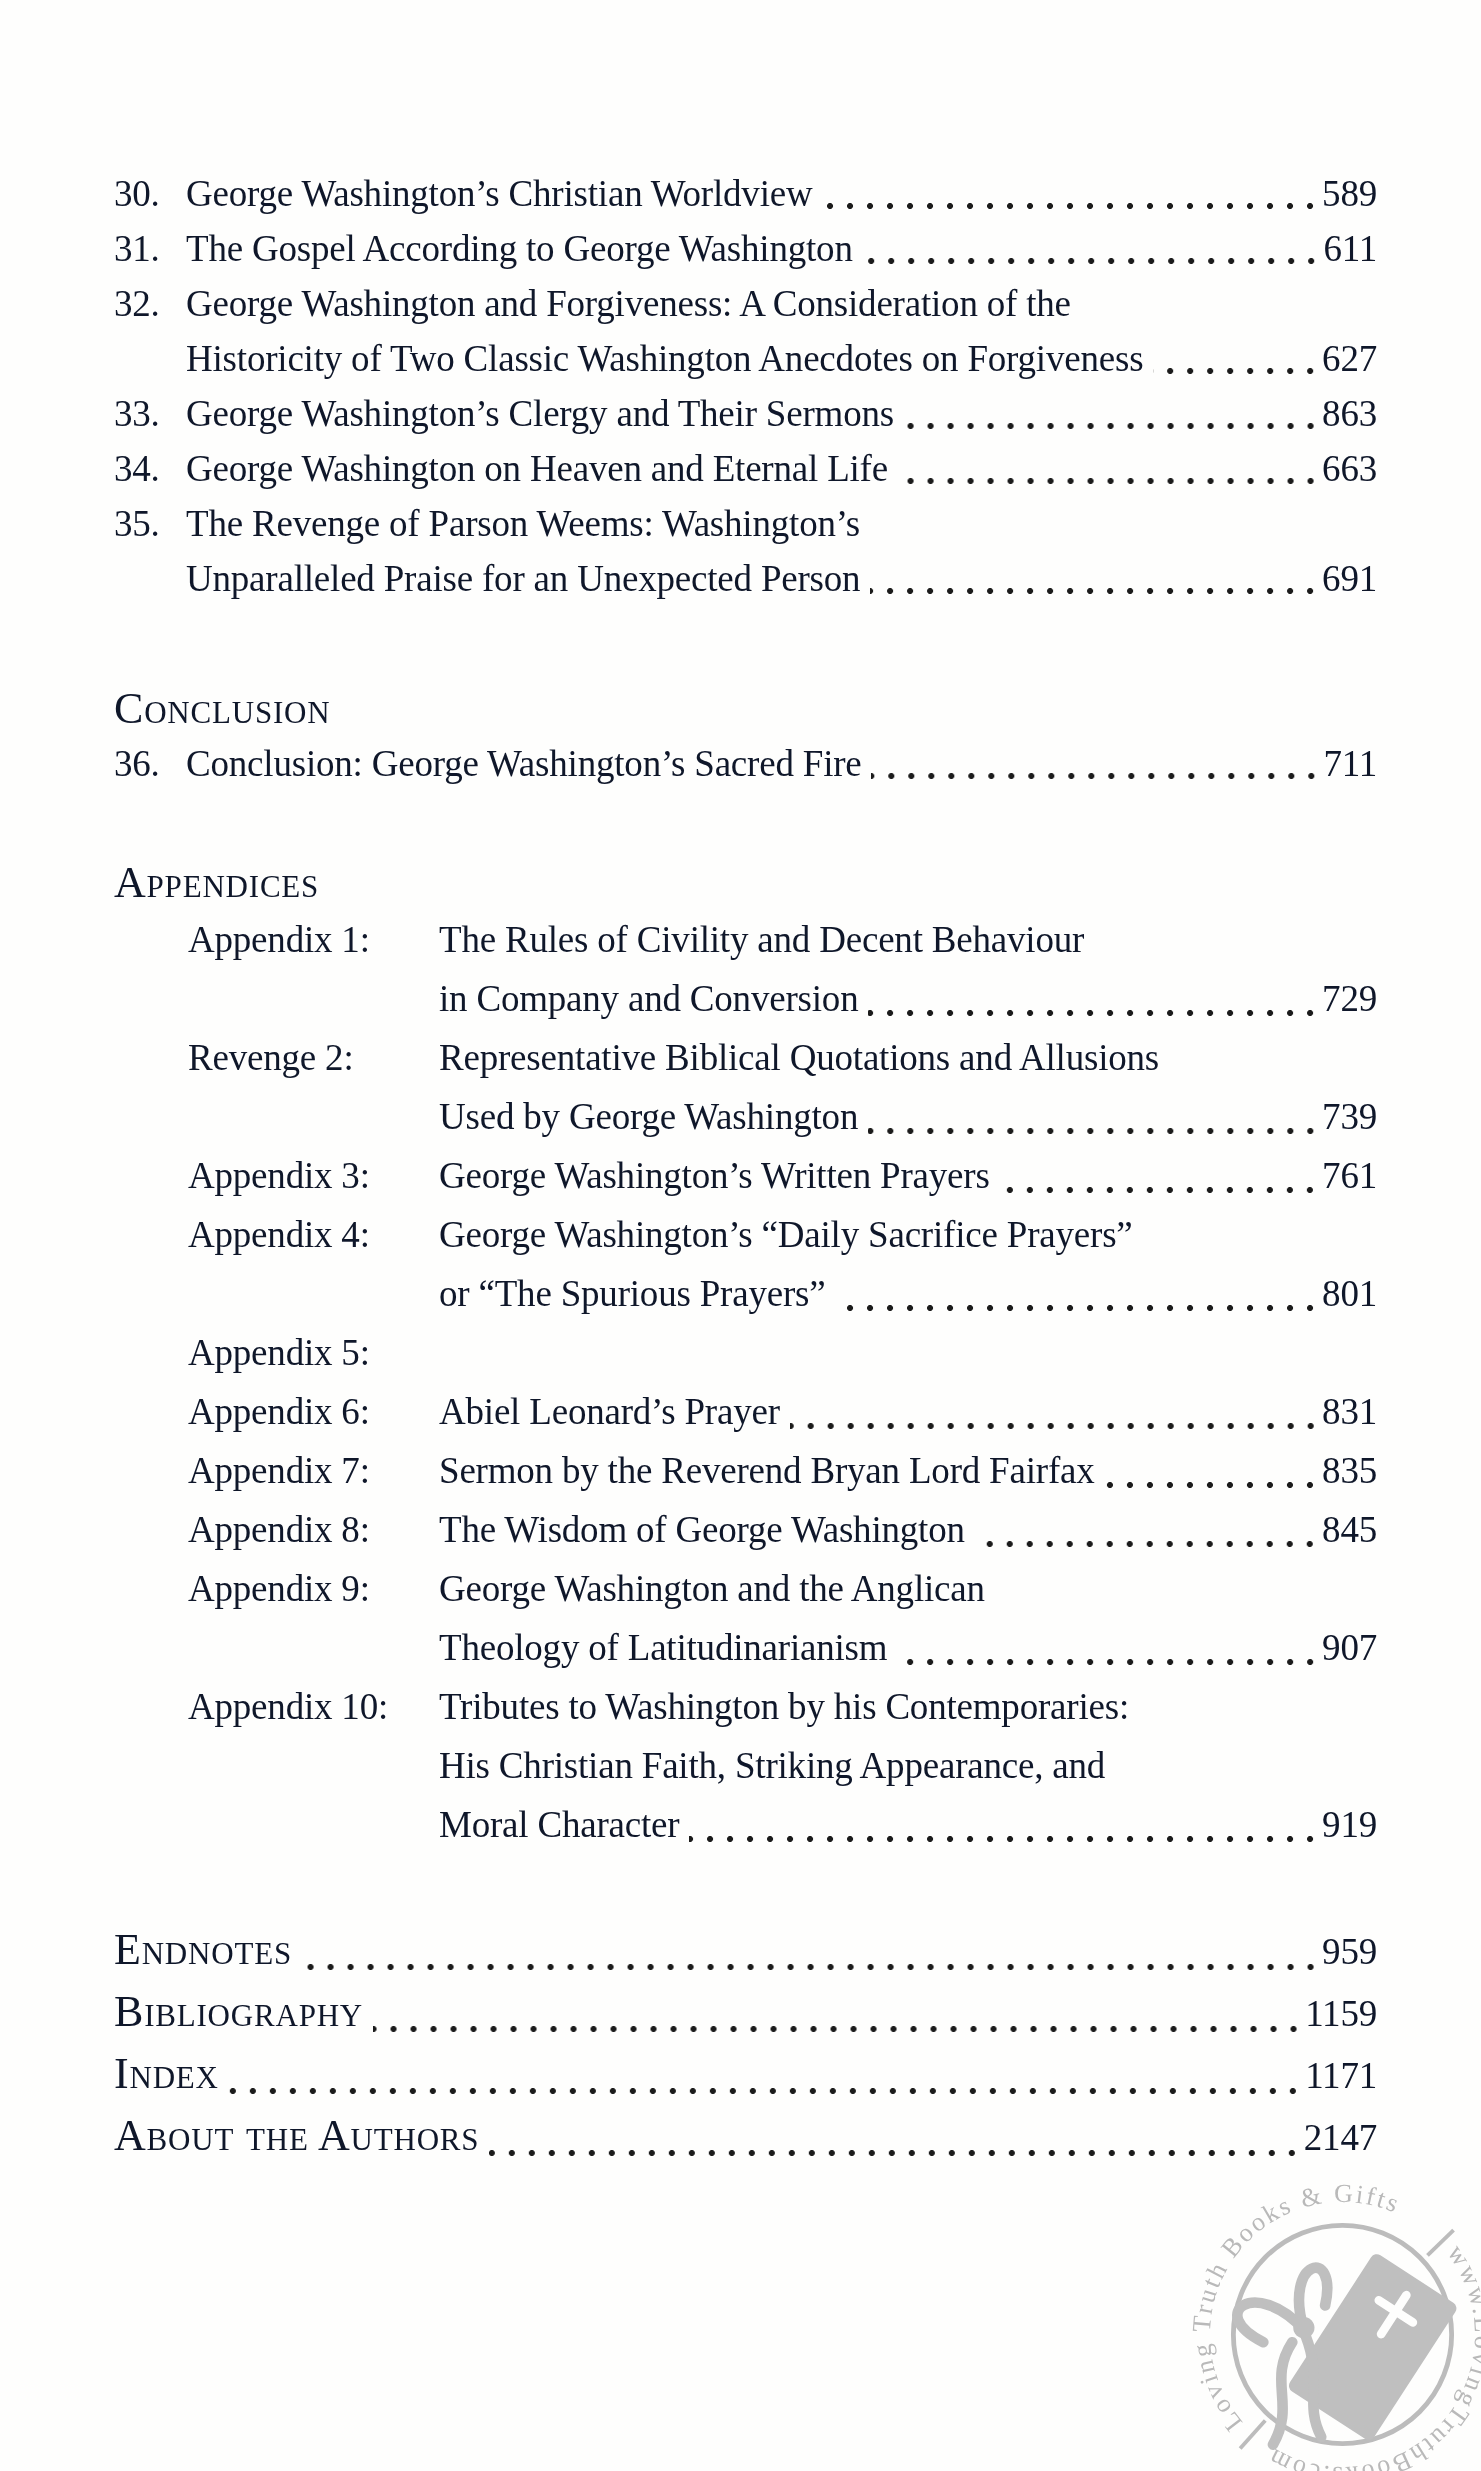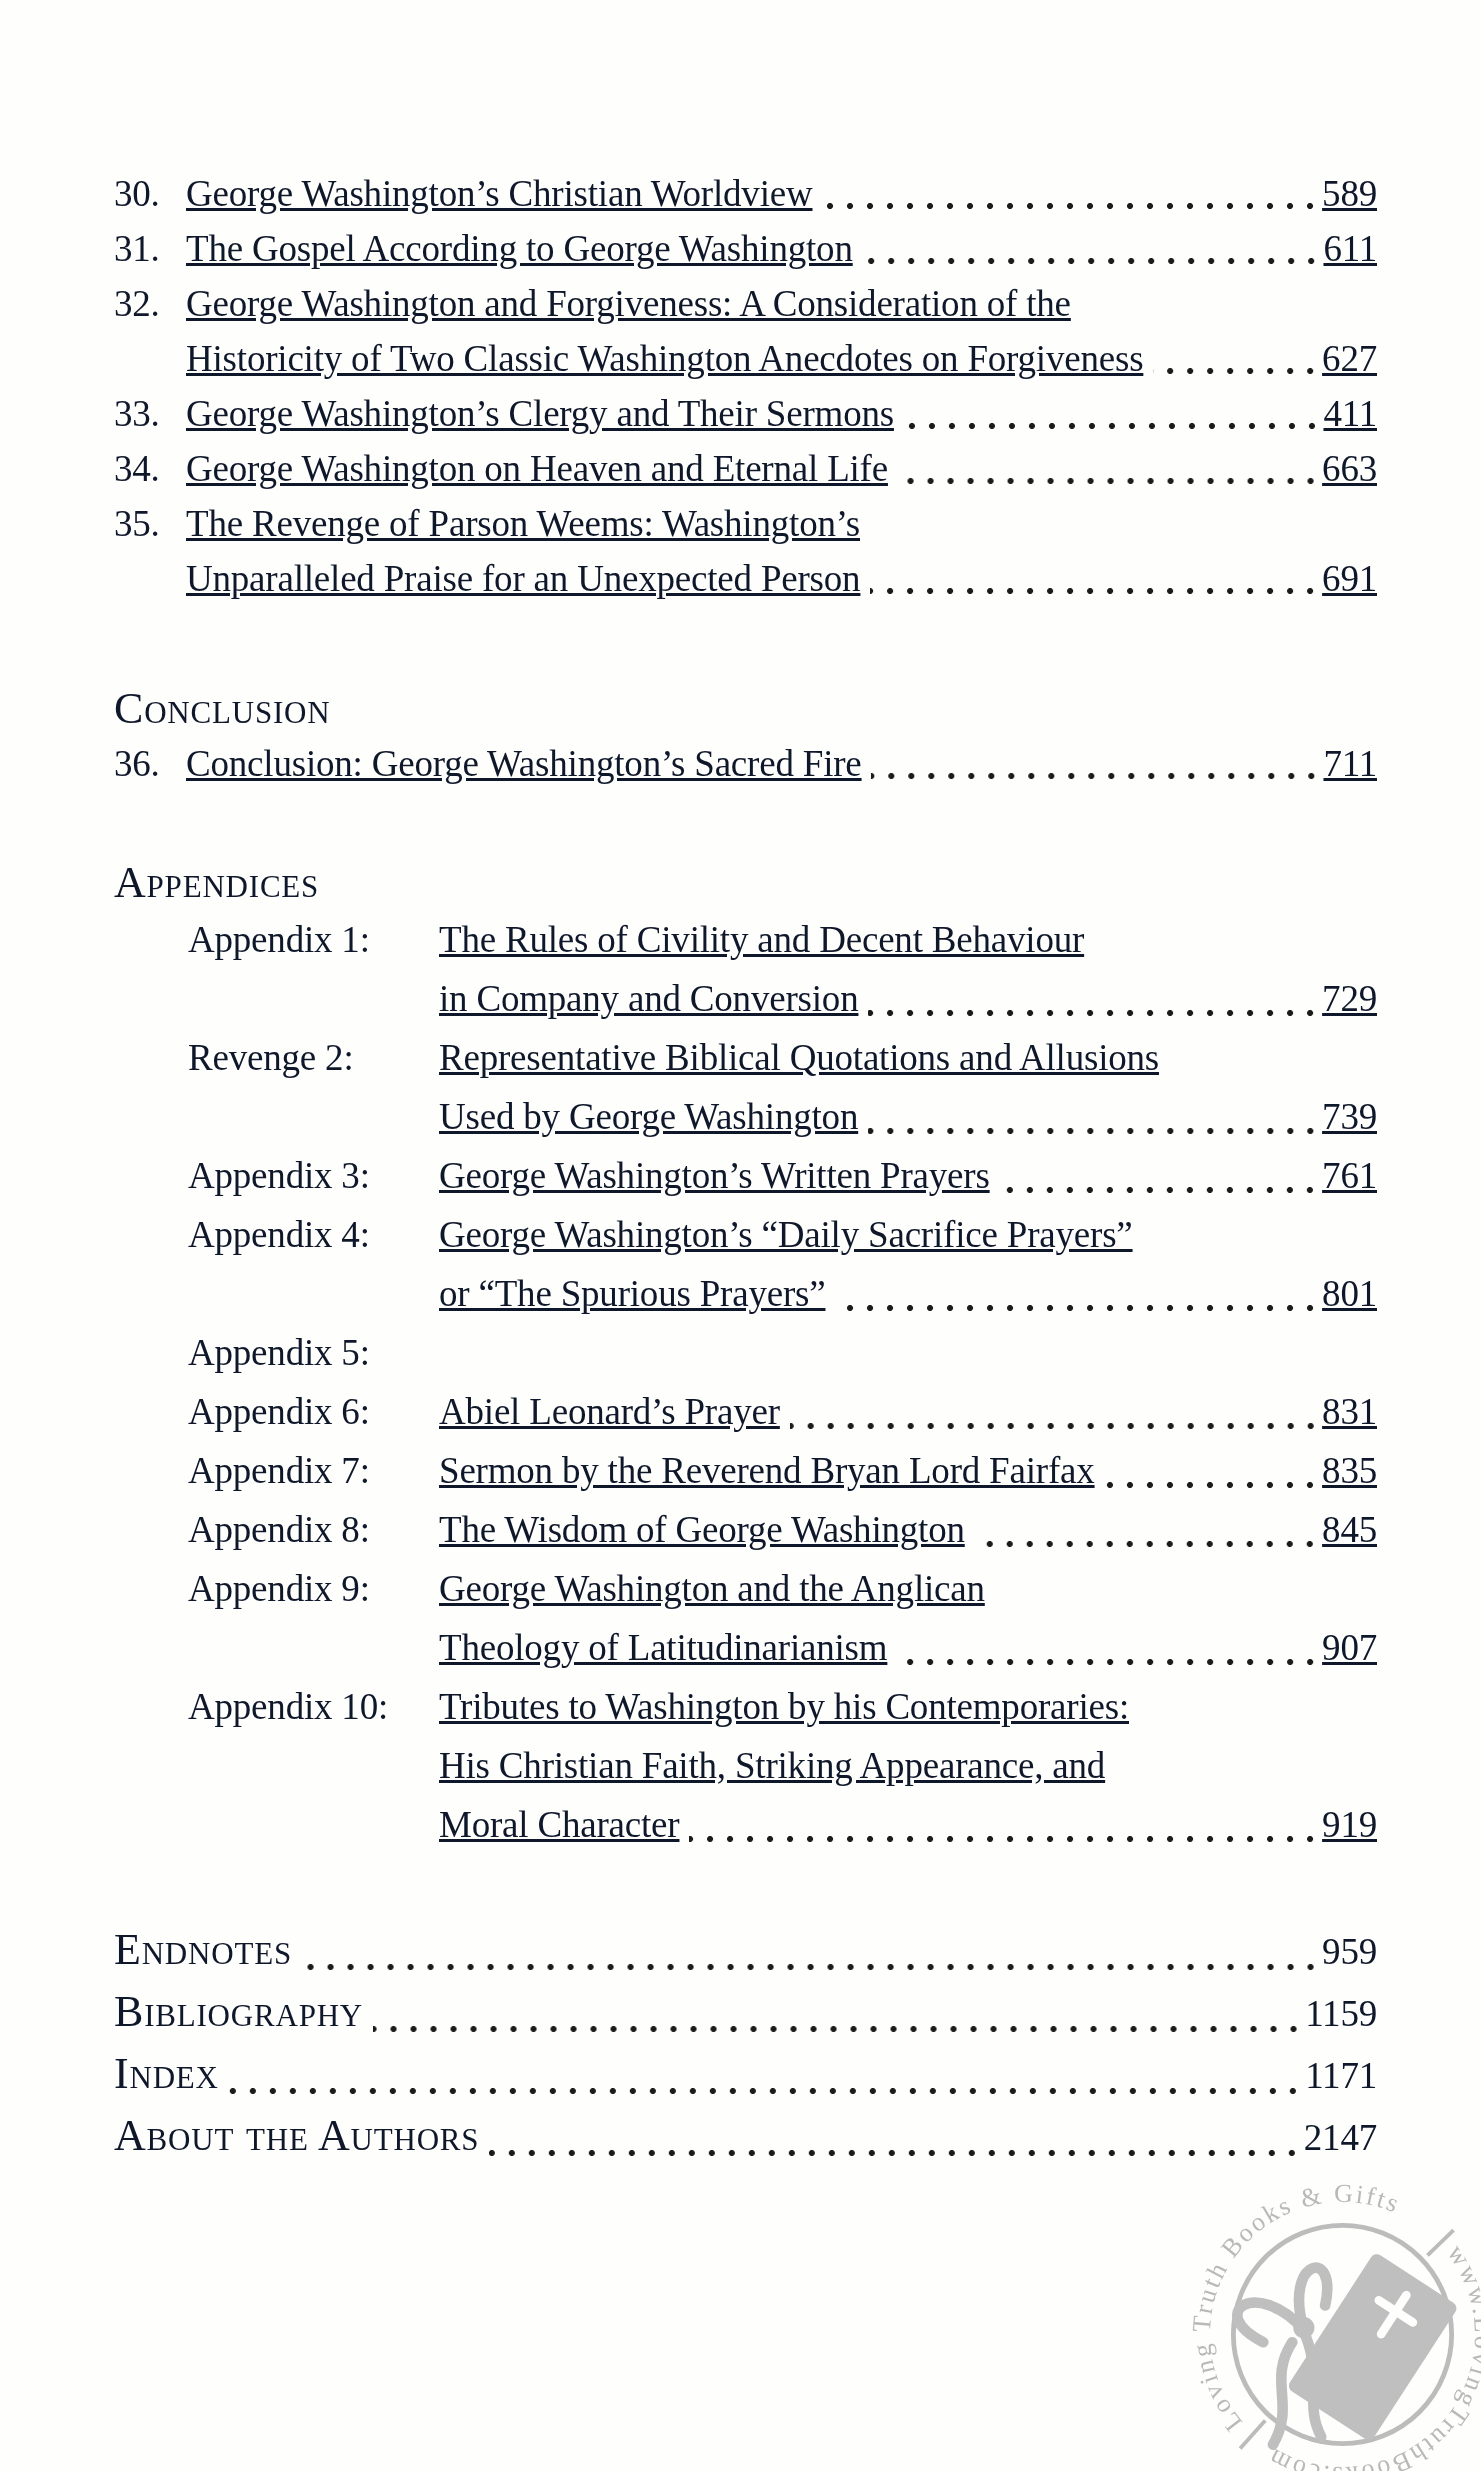--- a/index.html
+++ b/index.html
@@ -10,21 +10,21 @@
     font-family:"Liberation Serif", serif;
     color:#0f172a;
   }
   .toc {
     position:absolute; left:114px; top:166px; width:1263px;
     font-size:37px; line-height:55px; letter-spacing:-0.2px;
   }
   .row { display:flex; align-items:baseline; }
   .num { flex:0 0 72px; }
   .body { flex:1 1 auto; min-width:0; display:block; }
-  .bline { display:flex; align-items:flex-start;text-decoration:underline; }
+  .bline { display:flex; align-items:flex-start; }
   .lt { white-space:nowrap; }
   .leader {
     flex:1 1 auto; min-width:11.6px; align-self:flex-end; height:23px;
     margin-left:9.7px;
     background-image:radial-gradient(circle, #1b1b1b 2.6px, rgba(0,0,0,0) 3.3px);
     background-size:20px 9.7px;
     background-repeat:repeat-x;
     background-position:right 1.9px bottom 10.6px;
   }
   .pg { white-space:nowrap; }
@@ -87,21 +87,21 @@
               <span class="pg">627</span>
             </span>
           </span>
         </div>
         <div class="row">
           <span class="num">33.</span>
           <span class="body">
             <span class="bline">
               <span class="lt">George Washington’s Clergy and Their Sermons</span>
               <span class="leader"></span>
-              <span class="pg">411</span>
+              <span class="pg">863</span>
             </span>
           </span>
         </div>
         <div class="row">
           <span class="num">34.</span>
           <span class="body">
             <span class="bline">
               <span class="lt">George Washington on Heaven and Eternal Life</span>
               <span class="leader"></span>
               <span class="pg">663</span>

